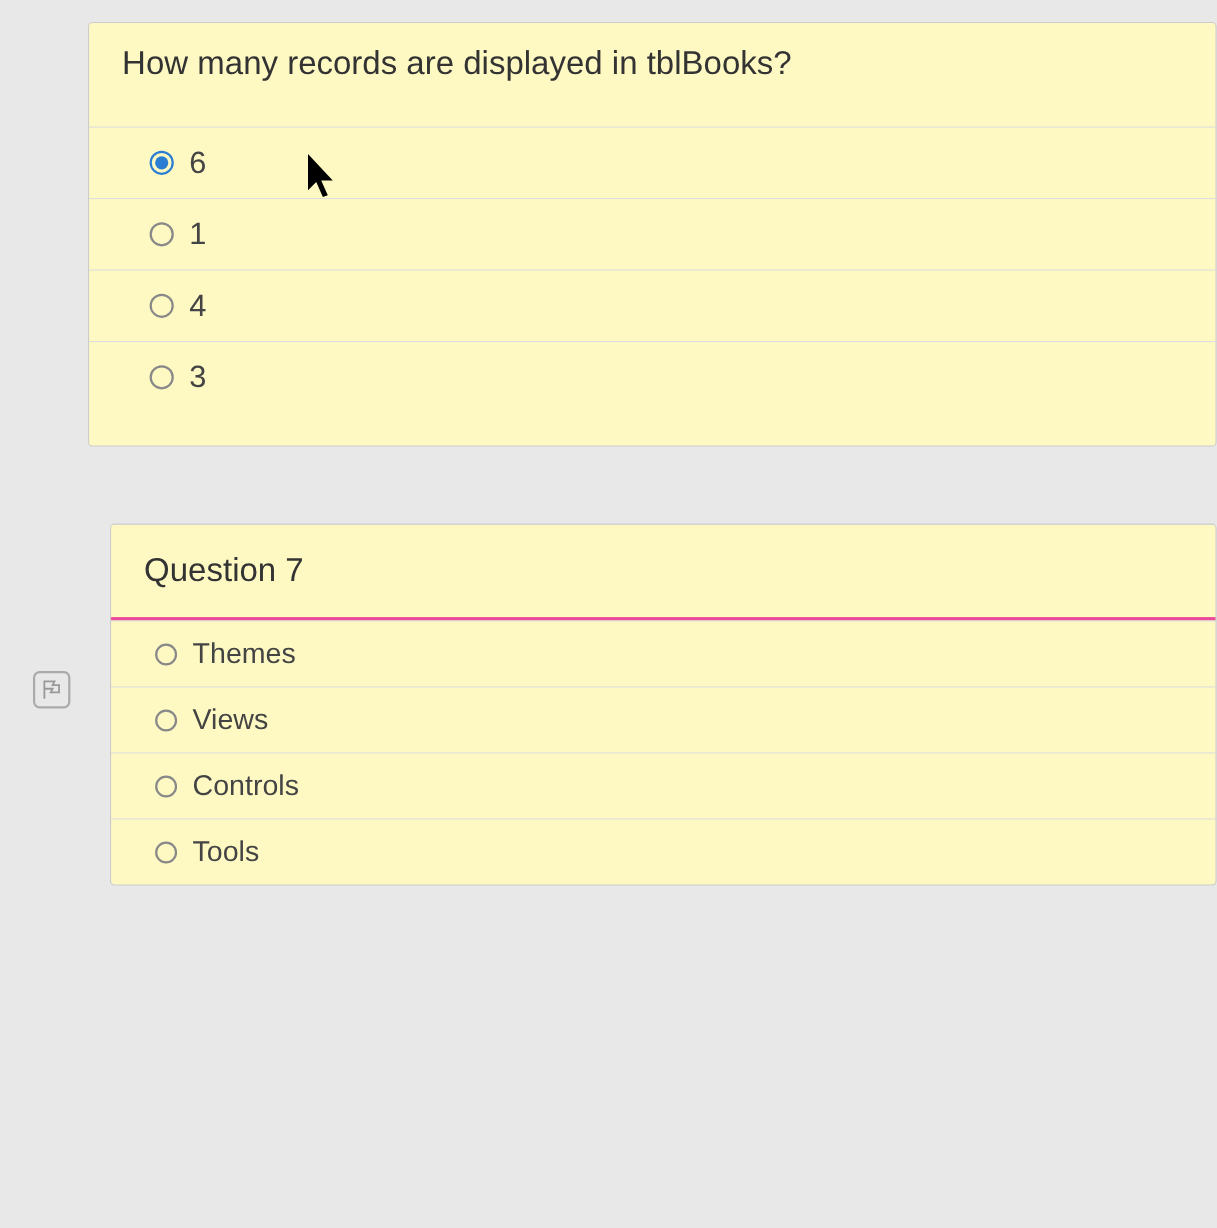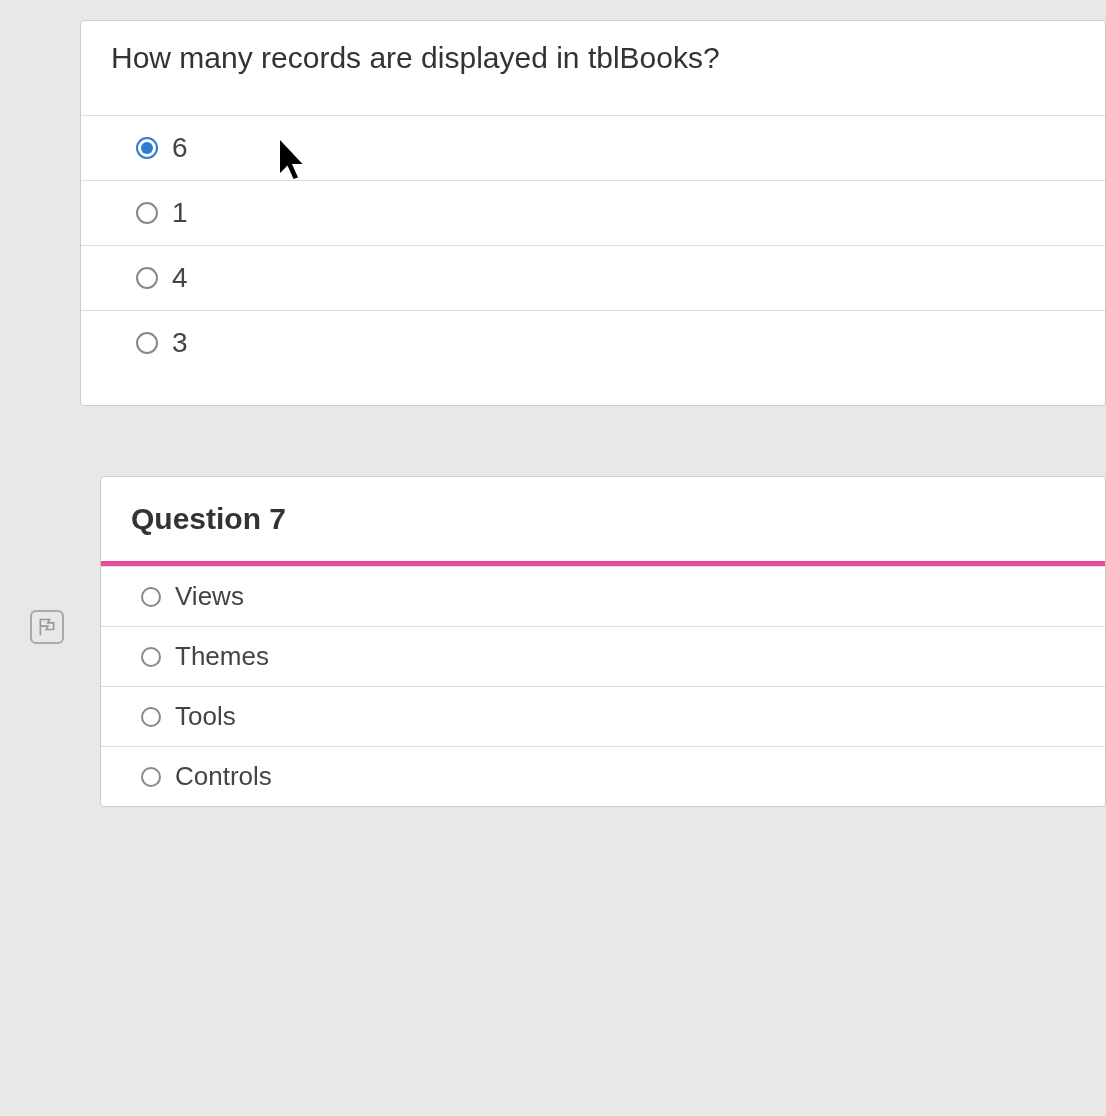--- a/index.html
+++ b/index.html
@@ -12,21 +12,21 @@
       background: #e8e8e8;
       width: 1106px;
       height: 1116px;
       position: relative;
     }
     .page {
       padding-left: 80px;
       padding-top: 20px;
     }
     .question-block {
-      background: #ffffff;
+      background: #fef9c3;
       border: 1px solid #ccc;
       border-radius: 4px;
       margin-bottom: 16px;
       position: relative;
     }
     .question-prompt {
       font-size: 30px;
       color: #333;
       padding: 20px 30px 40px 30px;
       font-weight: 400;
@@ -66,22 +66,22 @@
       border-radius: 50%;
     }
     .option-label {
       font-size: 28px;
       color: #444;
     }
     .question-header {
       font-size: 30px;
       color: #333;
       padding: 25px 30px;
-      border-bottom: 5px solid #ec4899;
-      font-weight: 700;
+      border-bottom: 3px solid #ec4899;
+      font-weight: 400;
     }
     .flag-icon {
       position: absolute;
       left: 30px;
       top: 610px;
       width: 34px;
       height: 34px;
       border: 2px solid #aaa;
       border-radius: 6px;
       display: flex;
@@ -153,33 +153,33 @@
     <svg viewBox="0 0 24 24" fill="none" stroke="#999" stroke-width="2">
       <path d="M4 22 L4 3 L15 3 L13 7 L20 7 L20 15 L11 15 L13 11 L4 11"></path>
     </svg>
   </div>
 
   <div class="question-block q2-wrapper">
     <div class="question-header">Question 7</div>
     <div class="options">
       <div class="option-row">
         <div class="radio"></div>
+        <div class="option-label">Themes</div>
+      </div>
+      <div class="option-row">
+        <div class="radio"></div>
         <div class="option-label">Views</div>
       </div>
       <div class="option-row">
         <div class="radio"></div>
-        <div class="option-label">Themes</div>
+        <div class="option-label">Controls</div>
       </div>
       <div class="option-row">
         <div class="radio"></div>
         <div class="option-label">Tools</div>
-      </div>
-      <div class="option-row">
-        <div class="radio"></div>
-        <div class="option-label">Controls</div>
       </div>
     </div>
   </div>
 
 </div>
 
 <div class="cursor">
   <svg viewBox="0 0 20 28" fill="#000">
     <path d="M0 0 L0 22 L5 17 L9 26 L12 25 L8 16 L15 16 Z"></path>
   </svg>

